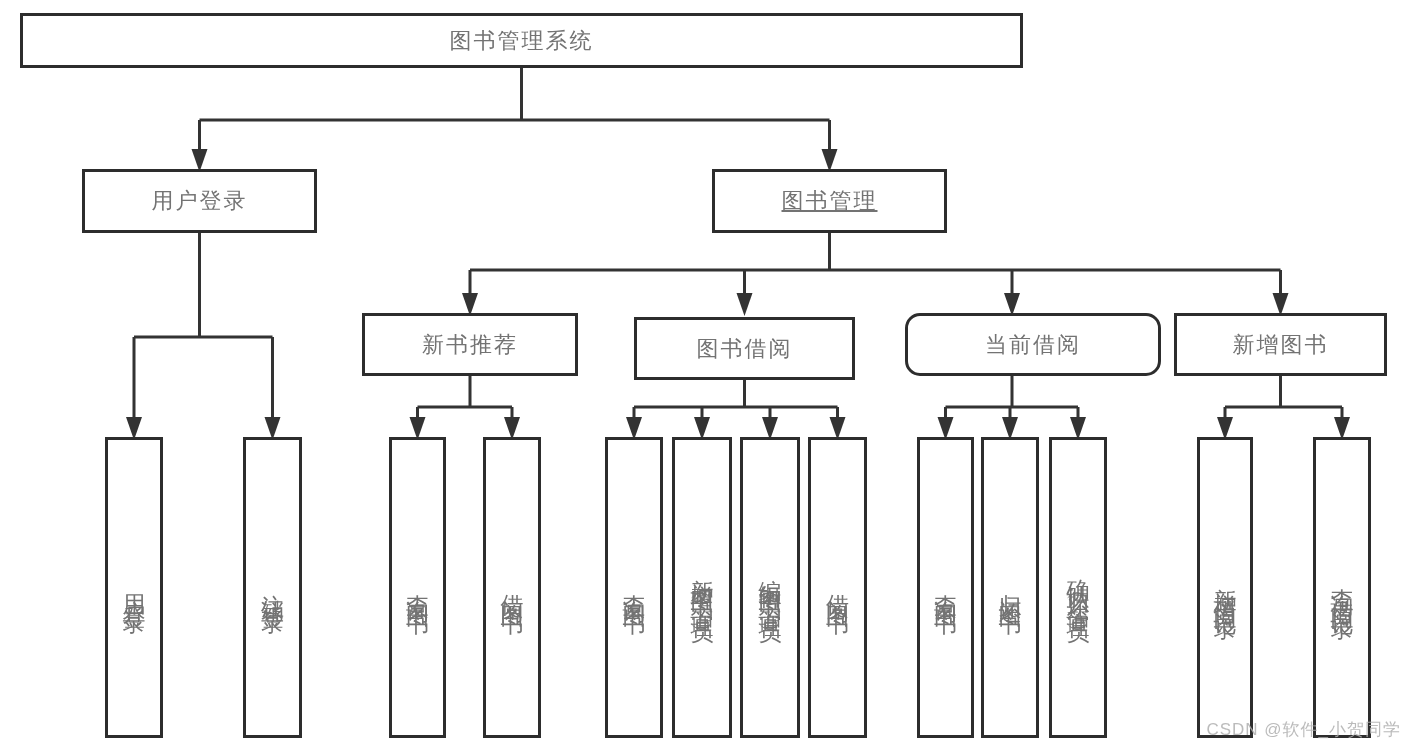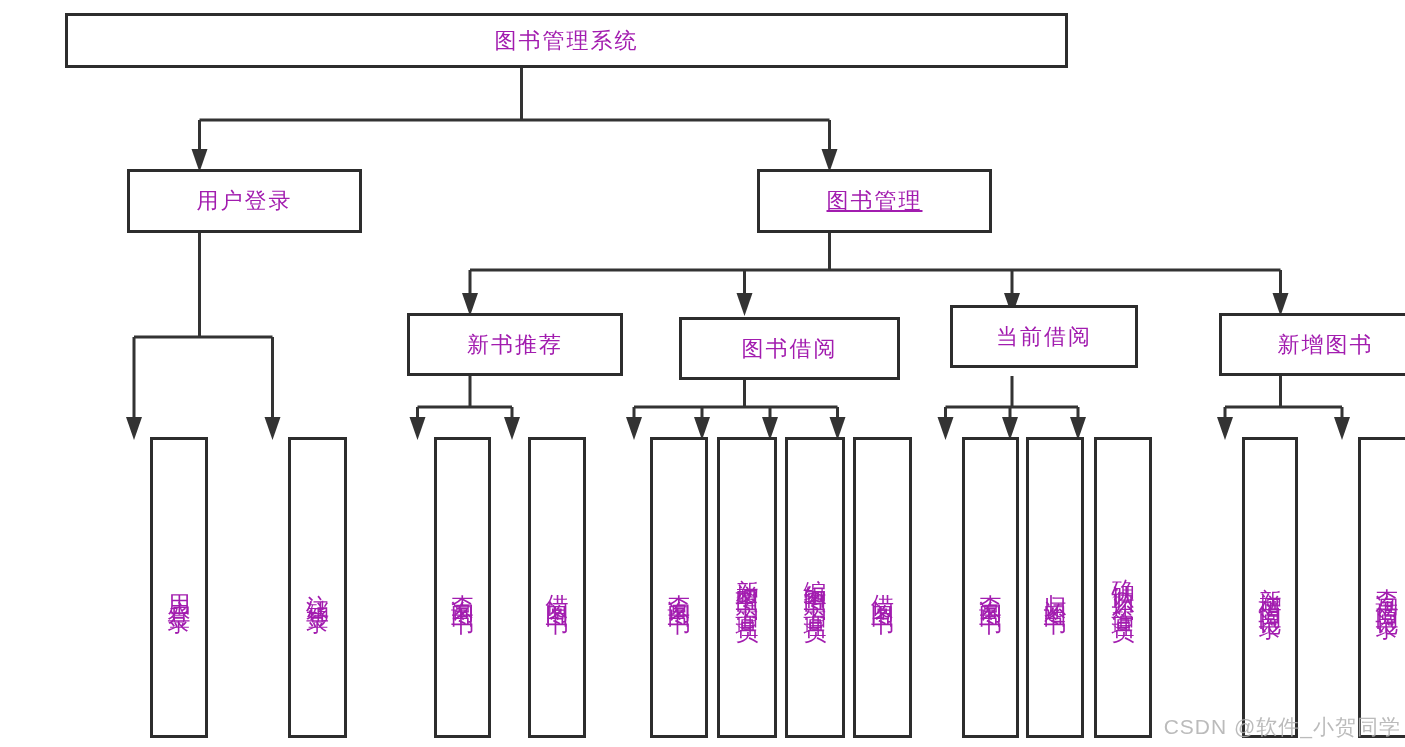--- a/index.html
+++ b/index.html
@@ -14,43 +14,42 @@
   .connectors {
     position: absolute;
     left: 0; top: 0;
     width: 1405px; height: 747px;
   }
   .node {
     position: absolute;
     box-sizing: border-box;
     border: 3px solid #2d2d2d;
     background: #ffffff;
-    color: #a21caf;
+    color: #737373;
     display: flex;
     align-items: center;
     justify-content: center;
-    margin-left: 45px;
   }
   .node.h {
     font-size: 22px;
     letter-spacing: 2px;
     white-space: nowrap;
   }
   .node.v {
     writing-mode: vertical-rl;
     text-orientation: mixed;
     font-size: 23px;
     letter-spacing: 6px;
     line-height: 1;
   }
   .watermark {
     position: absolute;
     right: 4px;
     bottom: 6px;
-    font-size: 21px;
+    font-size: 17px;
     color: rgba(175, 175, 175, 0.85);
     letter-spacing: 1px;
     white-space: nowrap;
     pointer-events: none;
   }
 </style>
 </head>
 <body>
 
 <div class="stage">
@@ -102,21 +101,21 @@
     </g>
   </svg>
 
   <div class="node h" style="left:20px; top:13px; width:1003px; height:55px;">图书管理系统</div>
 
   <div class="node h" style="left:82px; top:169px; width:235px; height:64px;">用户登录</div>
   <div class="node h" style="left:712px; top:169px; width:235px; height:64px;text-decoration:underline;">图书管理</div>
 
   <div class="node h" style="left:362px; top:313px; width:216px; height:63px;font-family:Liberation Mono, monospace;">新书推荐</div>
   <div class="node h" style="left:634px; top:317px; width:221px; height:63px;">图书借阅</div>
-  <div class="node h" style="left:905px; top:305px; width:188px; height:63px;">当前借阅</div>
+  <div class="node h" style="left:905px; top:313px; width:256px; height:63px;border-radius:15px;">当前借阅</div>
   <div class="node h" style="left:1174px; top:313px; width:213px; height:63px;">新增图书</div>
 
   <div class="node v" style="left:105px; top:437px; width:58px; height:301px;">用户登录</div>
   <div class="node v" style="left:243px; top:437px; width:59px; height:301px;">注销登录</div>
 
   <div class="node v" style="left:389px; top:437px; width:57px; height:301px;">查询图书</div>
   <div class="node v" style="left:483px; top:437px; width:58px; height:301px;">借阅图书</div>
 
   <div class="node v" style="left:605px; top:437px; width:58px; height:301px;">查询图书</div>
   <div class="node v" style="left:672px; top:437px; width:60px; height:301px;">新增图书（管理员）</div>

